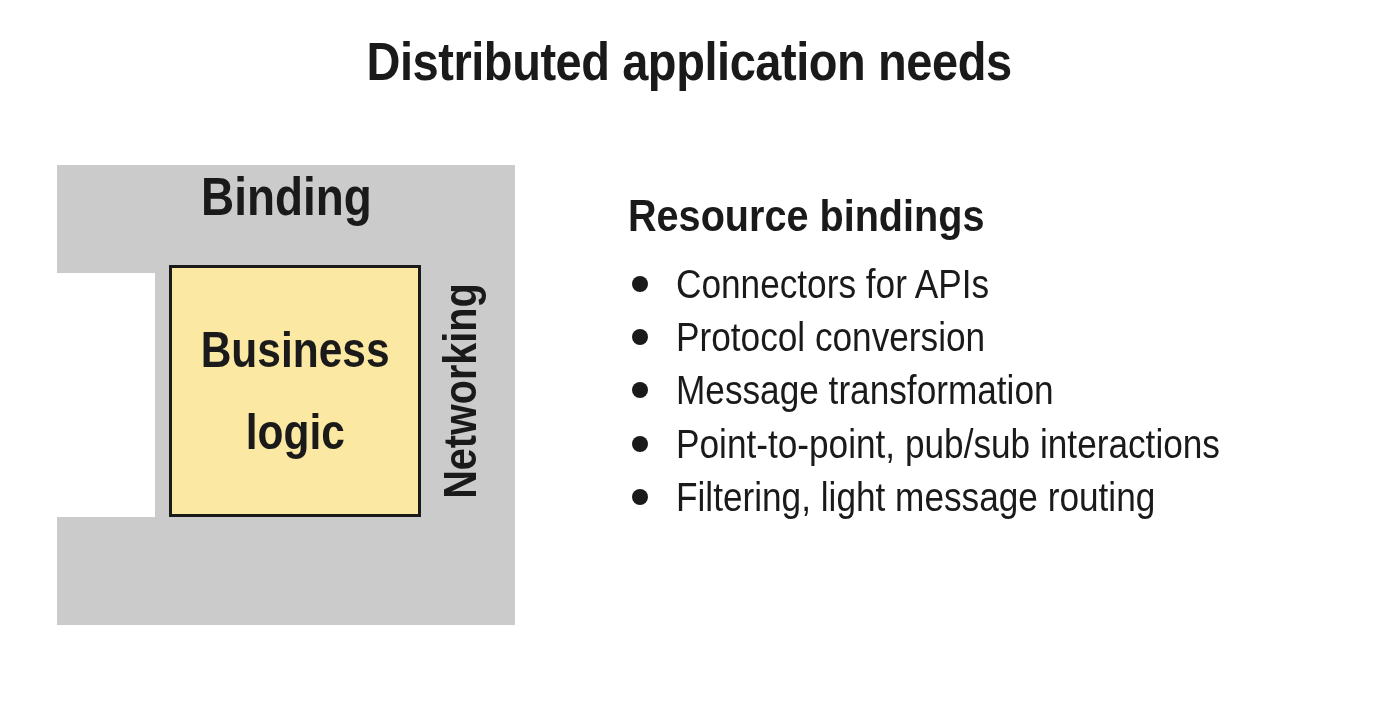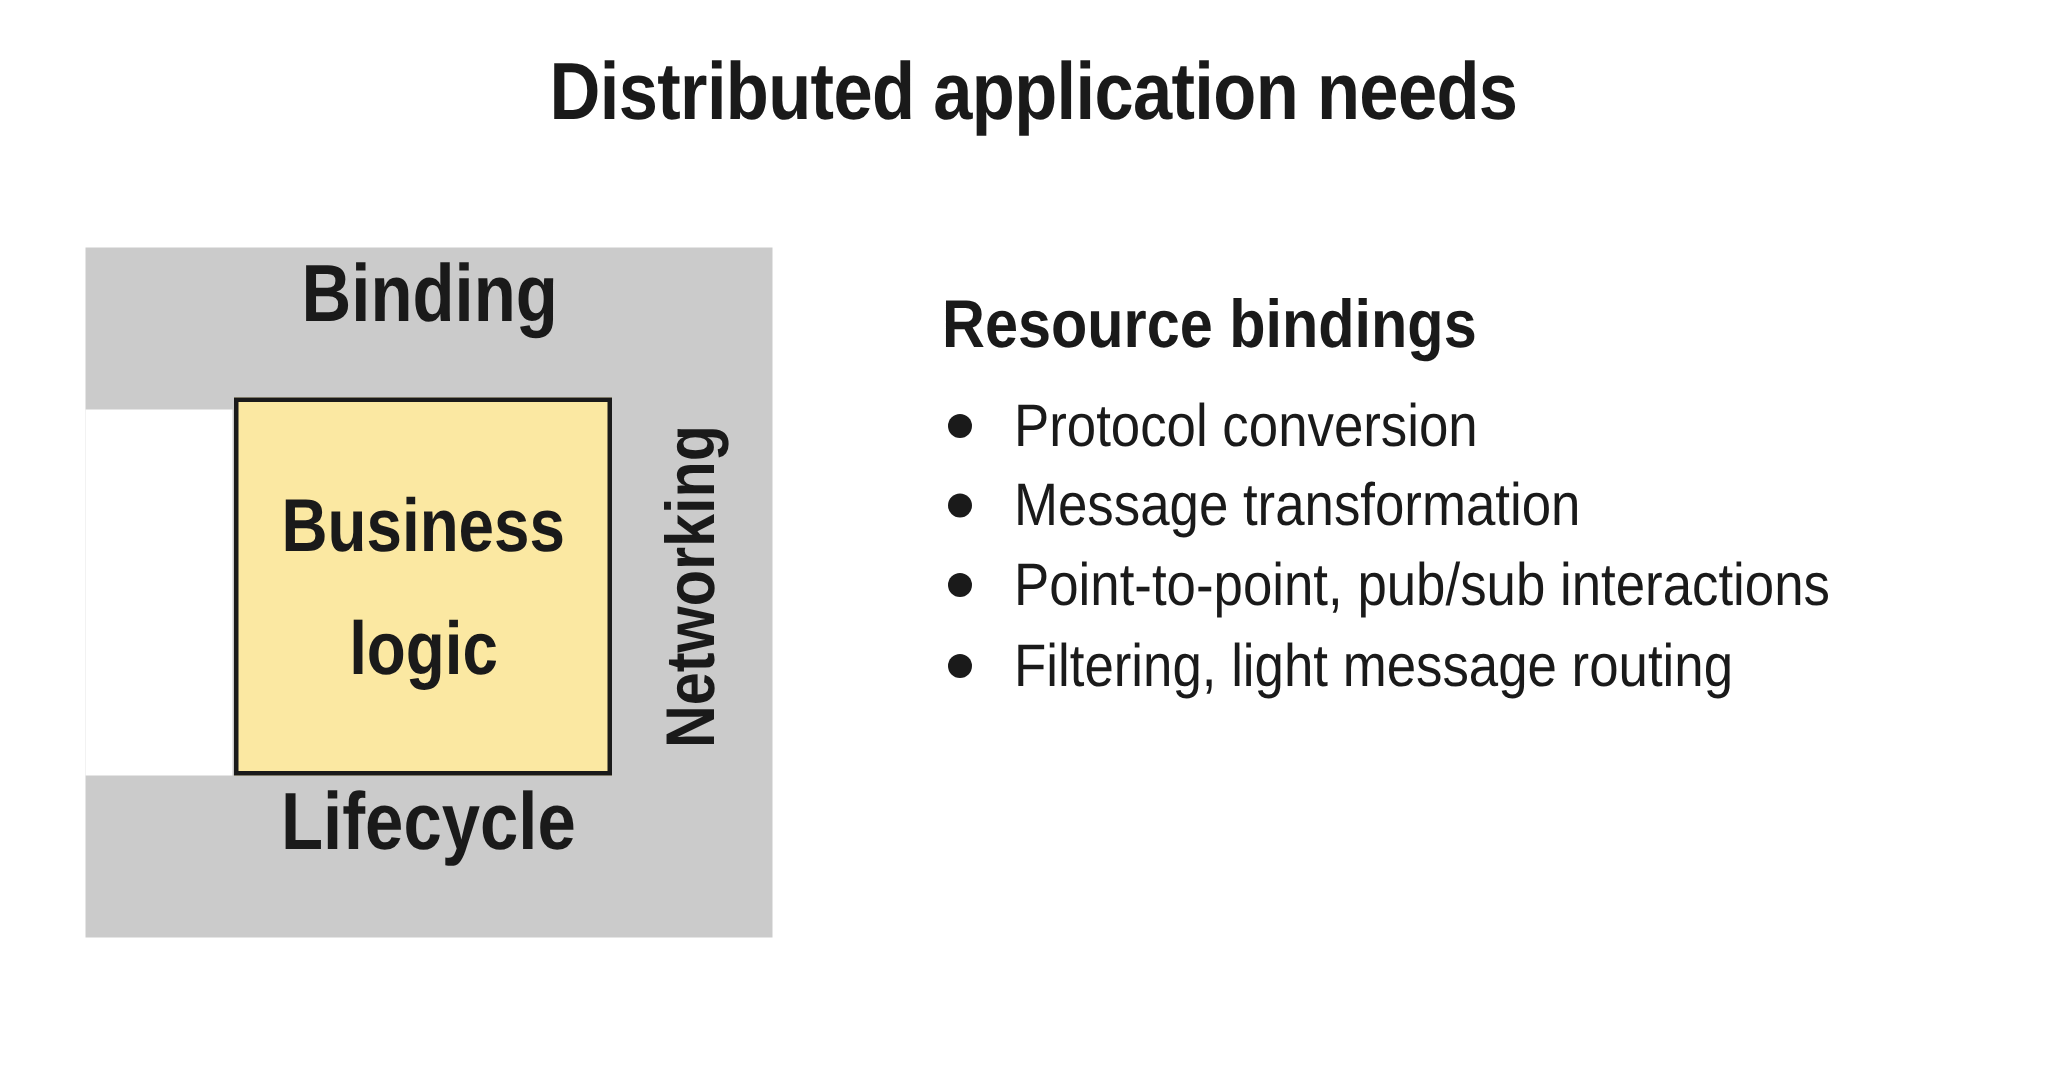--- a/index.html
+++ b/index.html
@@ -44,21 +44,21 @@
   .band-top    { top: 0; height: 108px; }
   .band-bottom { bottom: 0; height: 108px; }
 
   .notch {
     position: absolute; left: 0; top: 108px;
     width: 98px; height: 244px;
     background: var(--bg);
   }
 
   .business-box {
-    position: absolute; left: 99px; top: 100px;
+    position: absolute; left: 112px; top: 100px;
     width: 252px; height: 252px;
     background: var(--yellow);
     border: 3px solid var(--box-border);
     display: flex; flex-direction: column;
     align-items: center; justify-content: center;
   }
   .business-line {
     font-weight: bold; font-size: 50px; line-height: 82px;
     transform: scaleX(0.85); white-space: nowrap;
   }
@@ -119,28 +119,29 @@
 
     <div class="business-box">
       <div class="business-line">Business</div>
       <div class="business-line">logic</div>
     </div>
 
     <div class="networking-wrap">
       <span>Networking</span>
     </div>
 
-    <div class="band-label band-bottom">
-      <span>Lifecycle</span>
-    </div>
   </div>
 
   <h2 class="content-heading">Resource bindings</h2>
 
   <ul class="bullet-list">
+    <li class="bullet-item">
+      <span class="bullet-dot"></span>
+      <span class="bullet-text">Connectors for APIs</span>
+    </li>
     <li class="bullet-item">
       <span class="bullet-dot"></span>
       <span class="bullet-text">Protocol conversion</span>
     </li>
     <li class="bullet-item">
       <span class="bullet-dot"></span>
       <span class="bullet-text">Message transformation</span>
     </li>
     <li class="bullet-item">
       <span class="bullet-dot"></span>

